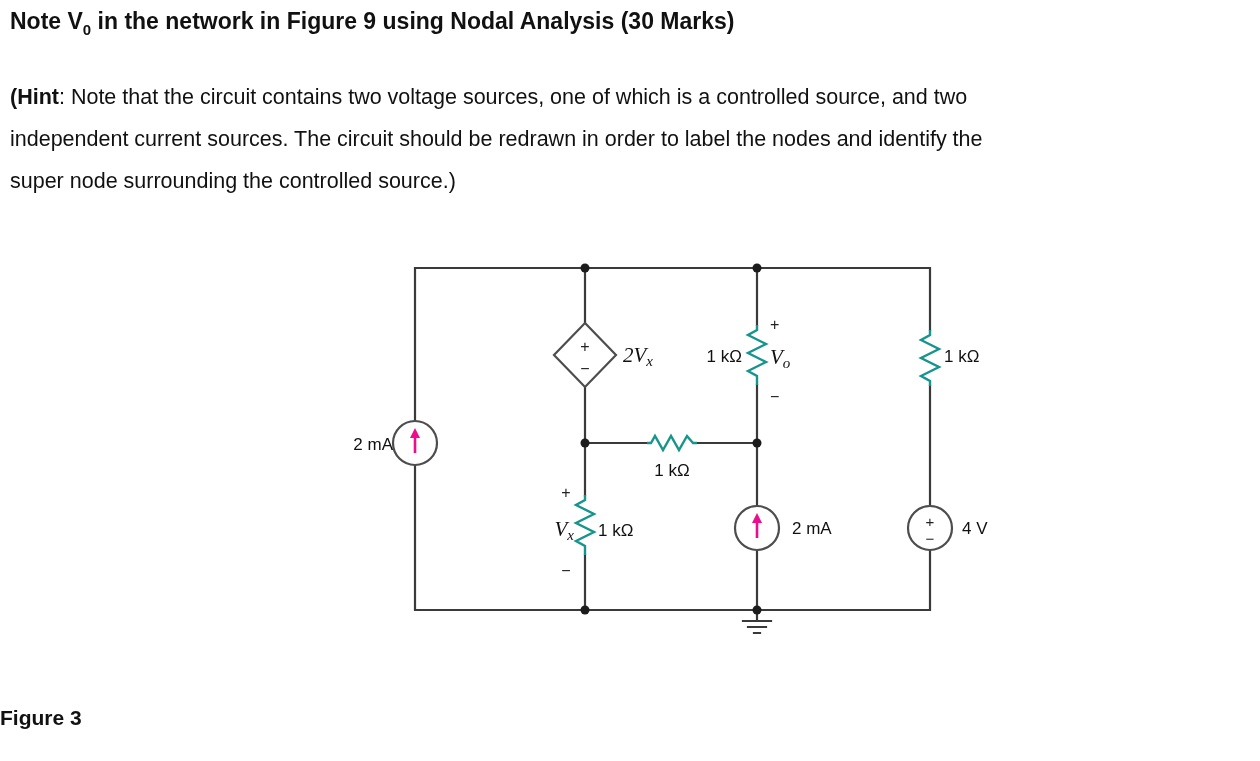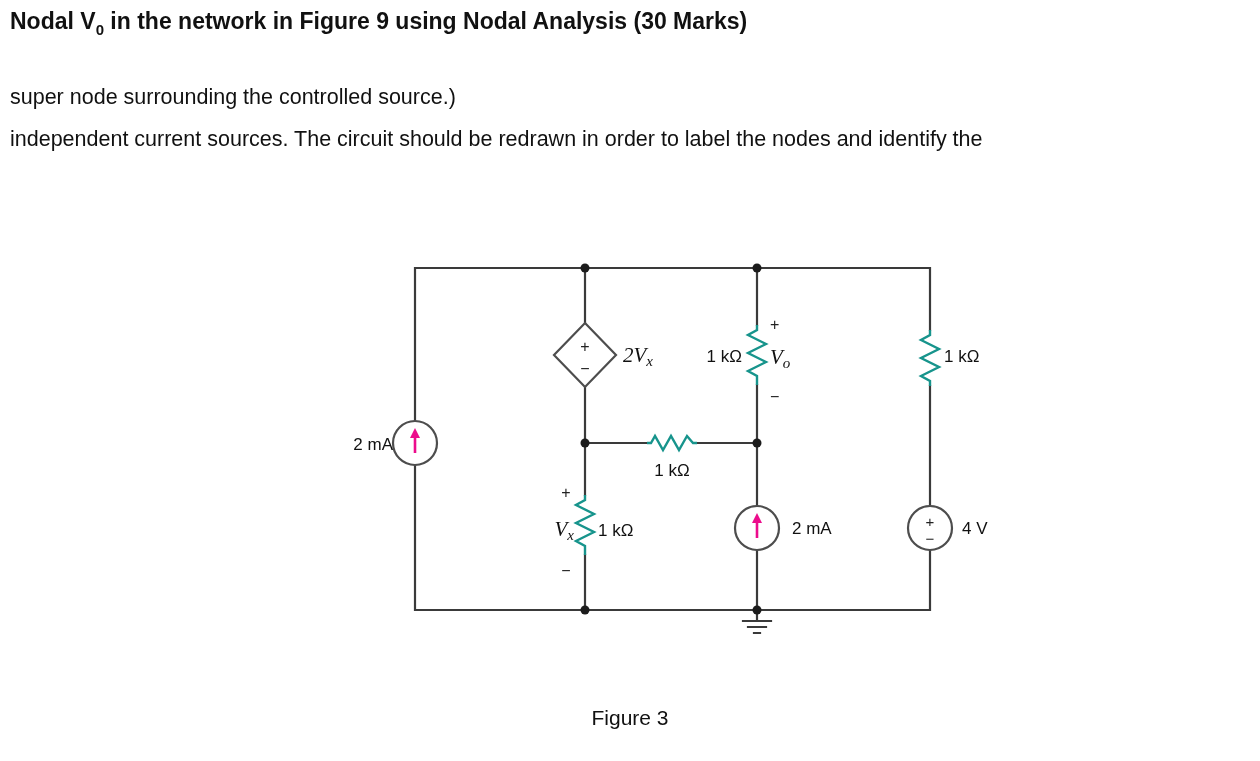--- a/index.html
+++ b/index.html
@@ -19,46 +19,46 @@
   .page-title sub { font-size: 15px; }
   .hint {
     position: absolute; left: 10px; top: 76px;
     width: 1245px;
     font-size: 21.5px; line-height: 42px;
     font-weight: 400;
   }
   .hint .bold { font-weight: 700; }
   .figure-caption {
     position: absolute; left: 0; top: 706px; width: 1260px;
-    text-align: center;
-    font-size: 21px; font-weight: 400;
+    font-size: 21px; font-weight: 700;
   }
   svg.circuit { position: absolute; left: 0; top: 0; }
 
   .wire  { stroke: var(--wire, #3a3a3a); stroke-width: 2.2; fill: none; stroke-linecap: square; }
   .res   { stroke: var(--resistor, #17948c); stroke-width: 2.4; fill: none; stroke-linejoin: miter; }
   .srccírcle, .src-circle { stroke: var(--outline, #4d4d4d); stroke-width: 2.2; fill: #fff; }
   .diamond { stroke: var(--outline, #4d4d4d); stroke-width: 2.2; fill: #fff; }
   .arrow { stroke: var(--accent, #ec0c8c); stroke-width: 2.6; fill: none; }
   .arrow-head { fill: var(--accent, #ec0c8c); stroke: none; }
   .dot { fill: #1c1c1c; stroke: none; }
   .clabel { font-family: "Liberation Sans", sans-serif; font-size: 17px; fill: #111; }
   .vlabel { font-family: "Liberation Serif", serif; font-style: italic; font-size: 21px; fill: #111; }
   .vsub   { font-size: 15px; }
   .sign  { font-family: "Liberation Sans", sans-serif; font-size: 16px; fill: #222; }
   .sign-small { font-family: "Liberation Sans", sans-serif; font-size: 15px; fill: #222; }
 </style>
 </head>
 <body>
 
-<h1 class="page-title"><span>Nodal V</span><sub>0</sub><span> in the network in Figure 9 using Nodal Analysis (30 Marks)</span></h1>
+<h1 class="page-title"><span>Note V</span><sub>0</sub><span> in the network in Figure 9 using Nodal Analysis (30 Marks)</span></h1>
 
 <div class="hint">
+  <div><span class="bold">(Hint</span><span>: Note that the circuit contains two voltage sources, one of which is a controlled source, and two</span></div>
+  <div>independent current sources. The circuit should be redrawn in order to label the nodes and identify the</div>
   <div>super node surrounding the controlled source.)</div>
-  <div>independent current sources. The circuit should be redrawn in order to label the nodes and identify the</div>
 </div>
 
 <svg class="circuit" width="1260" height="761" viewBox="0 0 1260 761">
 
   <path class="wire" d="M415,268 H930 M415,268 V421 M415,465 V610 M415,610 H930 M930,268 V330 M930,386 V506 M930,550 V610"></path>
 
   <path class="wire" d="M585,268 V323 M585,387 V443 M757,268 V325 M757,385 V443 M585,443 H647 M697,443 H757 M585,443 V495 M585,555 V610 M757,443 V506 M757,550 V610"></path>
 
   <path class="wire" d="M757,610 V621 M743,621 H771 M748,627 H766 M754,633 H760"></path>
 

